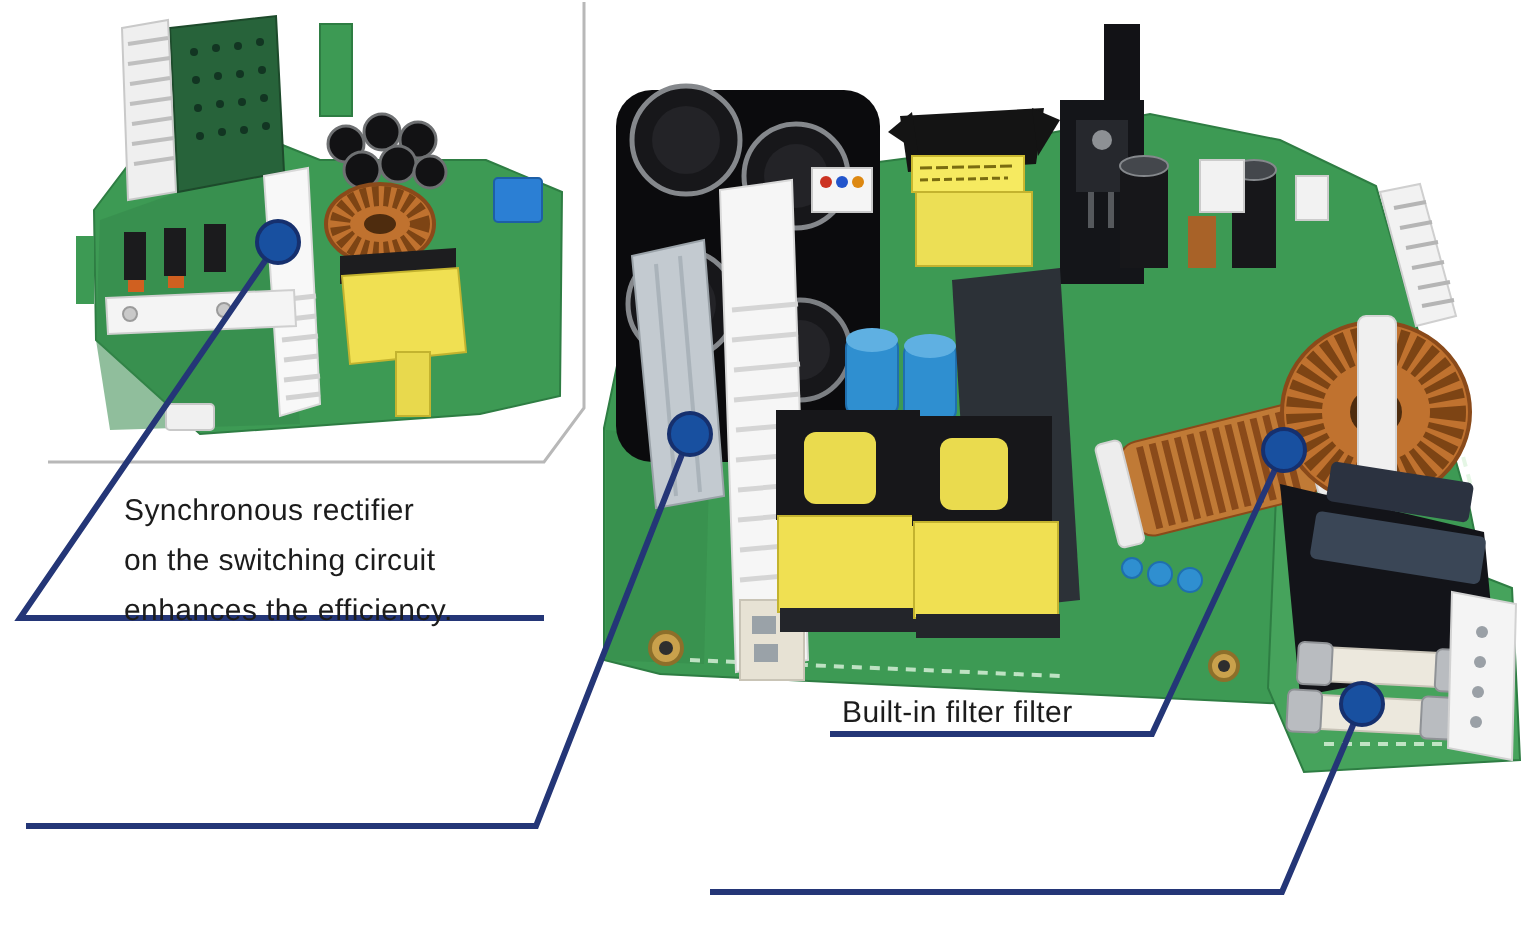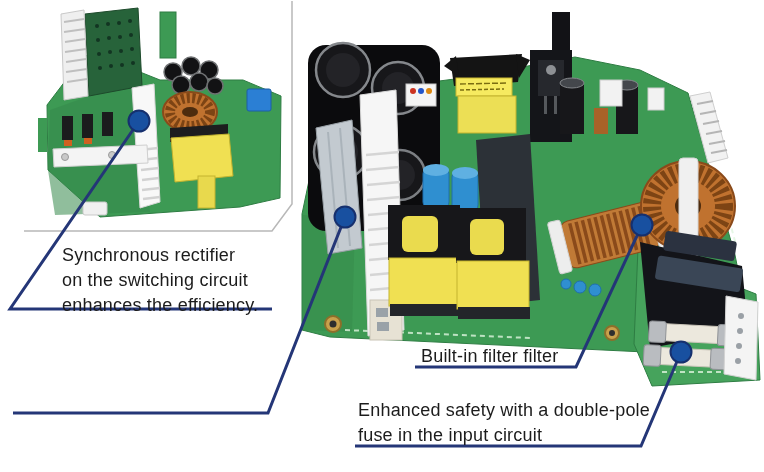--- a/index.html
+++ b/index.html
@@ -1,19 +1,19 @@
 <!DOCTYPE html>
 <html><head>
 <meta charset="utf-8">
 <style>
   html,body{margin:0;padding:0;background:#fff;}
   #stage{position:relative;width:764px;height:472px;overflow:hidden;
          font-family:"Liberation Sans",sans-serif;background:#fff;}
   #art{position:absolute;left:0;top:0;}
-  .callout{position:absolute;color:#1c1c1c;font-size:18px;line-height:25px;
+  .callout{position:absolute;color:#1c1c1c;font-size:15px;line-height:25px;
            white-space:nowrap;letter-spacing:.2px;}
   #co-sic{line-height:26px;}
 </style>
 </head>
 <body>
 
 <div id="stage">
 
 <svg id="art" width="764" height="472" viewBox="0 0 764 472">
 
@@ -303,18 +303,14 @@
     <div>enhances the efficiency.</div>
   </div>
 
   <div class="callout" id="co-sic" style="left:15px;top:361px;">
   </div>
 
   <div class="callout" id="co-filter" style="left:421px;top:344px;">
     <div>Built-in filter filter</div>
   </div>
 
-  <div class="callout" id="co-fuse" style="left:358px;top:398px;">
-    <div>Enhanced safety with a double-pole</div>
-    <div>fuse in the input circuit</div>
-  </div>
 
 </div>
 
 </body></html>

